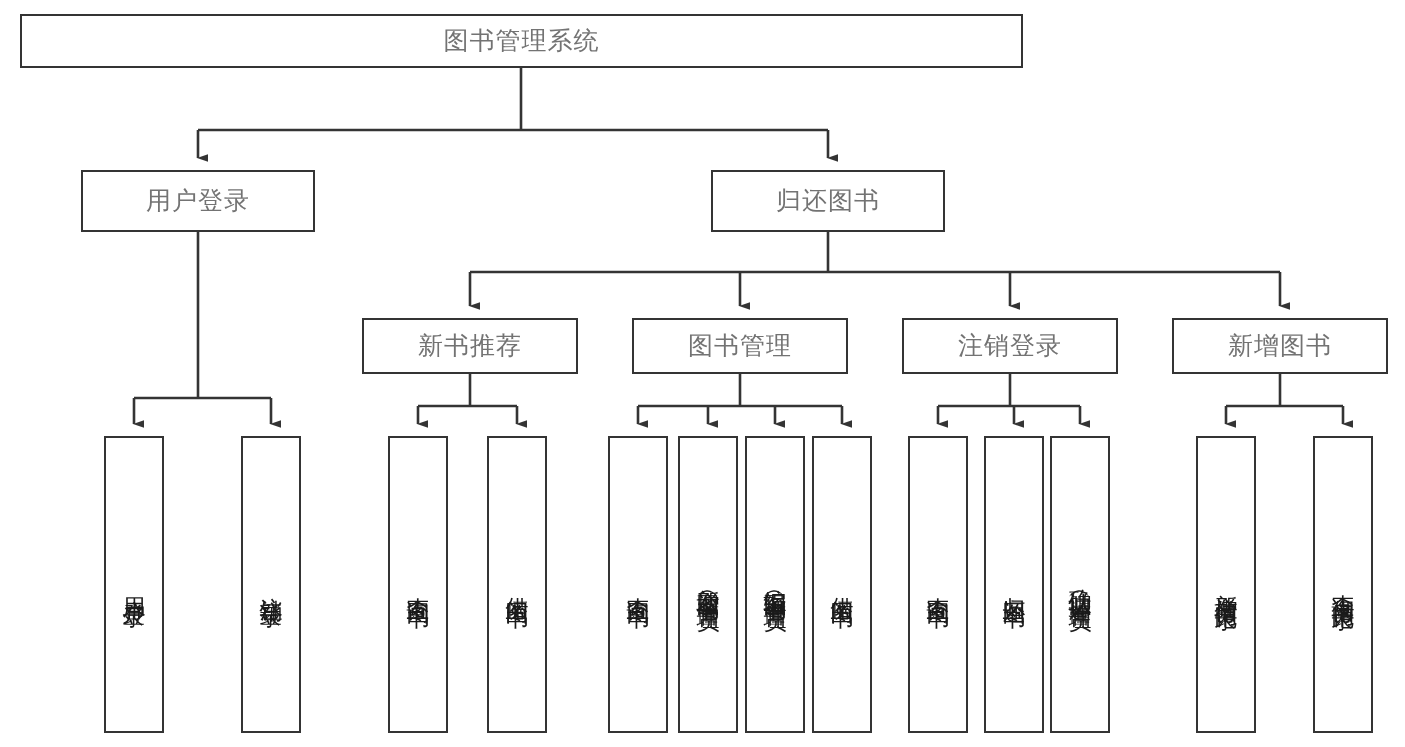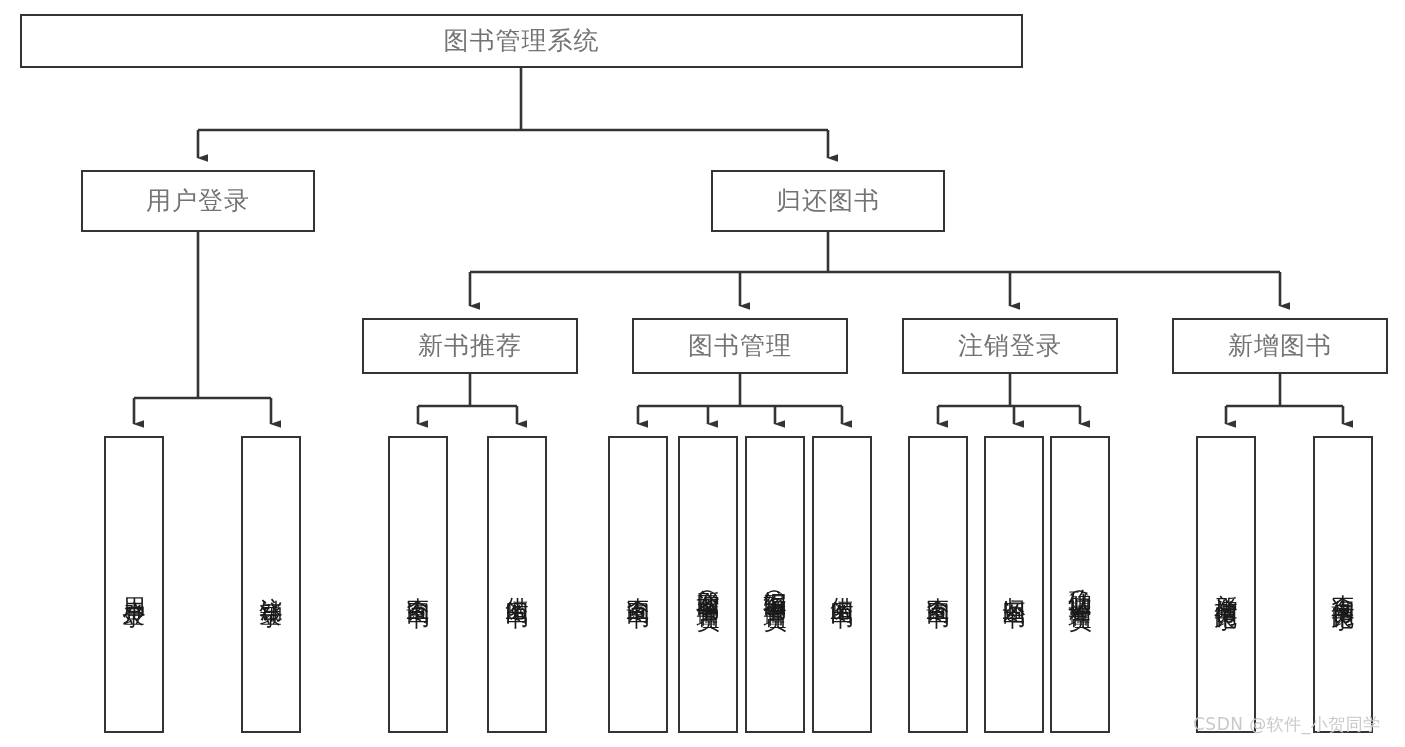--- a/index.html
+++ b/index.html
@@ -186,15 +186,14 @@
     <span class="leaf-label">确认归还（管理员）</span>
   </div>
 
   <div class="leaf-box" style="left:1196px; top:436px; width:60px; height:297px;">
     <span class="leaf-label">新增借阅记录</span>
   </div>
   <div class="leaf-box" style="left:1313px; top:436px; width:60px; height:297px;">
     <span class="leaf-label">查询借阅记录</span>
   </div>
 
-  <div class="watermark" style="left:1193px; top:713px;">CSDN @软件_小贺同学</div>
 
 </div>
 
 </body></html>

